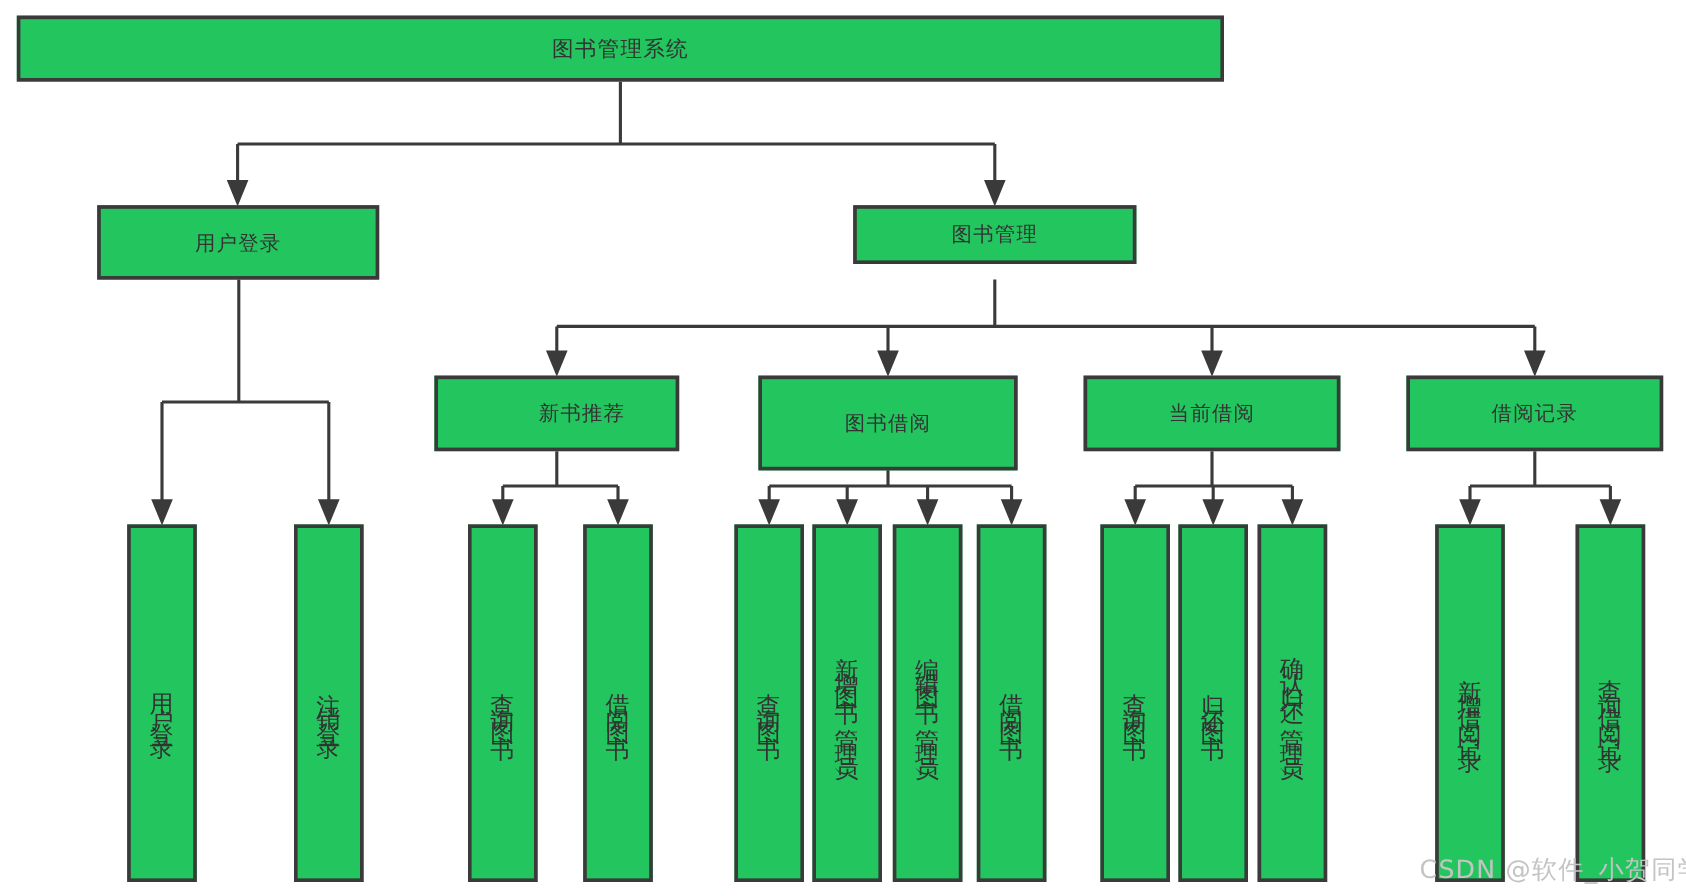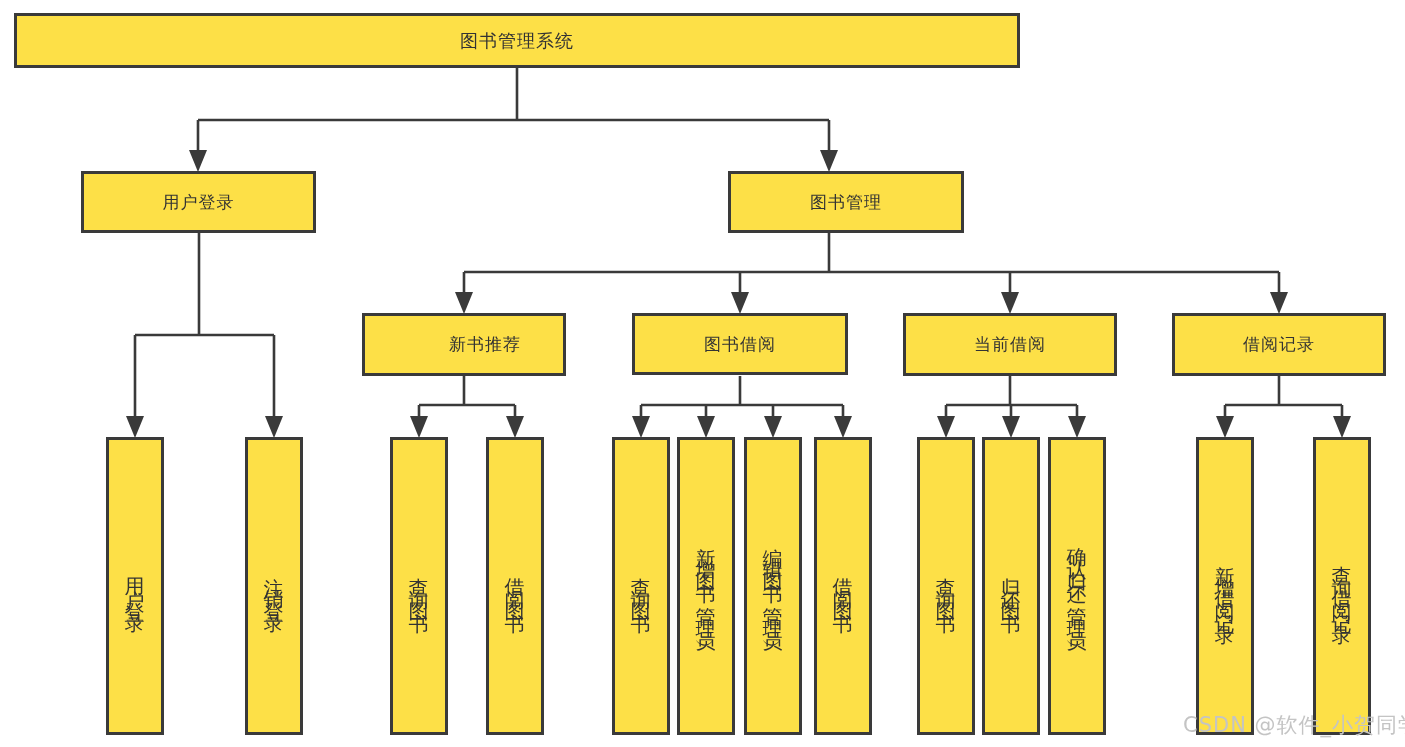--- a/index.html
+++ b/index.html
@@ -23,21 +23,21 @@
     fill: none;
   }
   #connectors polygon {
     fill: var(--line, #3a3a3a);
     stroke: none;
   }
   .node {
     position: absolute;
     box-sizing: border-box;
     border: 3px solid var(--line, #3a3a3a);
-    background: #fde047;
+    background: #22c55e;
     display: flex;
     align-items: center;
     justify-content: center;
     color: var(--text, #333333);
     font-size: 17px;
     letter-spacing: 1px;
     white-space: nowrap;
   }
   .node.root { font-size: 18px; }
   .vnode span {
@@ -99,28 +99,28 @@
     <polygon points="1333,416 1351,416 1342,438"></polygon>
   </svg>
 
   <div class="node root" style="left:14px; top:13px; width:1006px; height:55px;">
     <span>图书管理系统</span>
   </div>
 
   <div class="node" style="left:81px; top:171px; width:235px; height:62px;">
     <span>用户登录</span>
   </div>
-  <div class="node" style="left:711px; top:171px; width:236px; height:62px;margin-left:17px;">
+  <div class="node" style="left:711px; top:171px; width:236px; height:49px;">
     <span>图书管理</span>
   </div>
 
   <div class="node" style="left:362px; top:313px; width:204px; height:63px;padding-left:42px;">
     <span>新书推荐</span>
   </div>
-  <div class="node" style="left:632px; top:313px; width:216px; height:62px;">
+  <div class="node" style="left:632px; top:313px; width:216px; height:79px;">
     <span>图书借阅</span>
   </div>
   <div class="node" style="left:1172px; top:313px; width:214px; height:63px;">
     <span>借阅记录</span>
   </div>
   <div class="node" style="left:903px; top:313px; width:214px; height:63px;">
     <span>当前借阅</span>
   </div>
 
   <div class="node vnode" style="left:106px; top:437px; width:58px; height:298px;">

